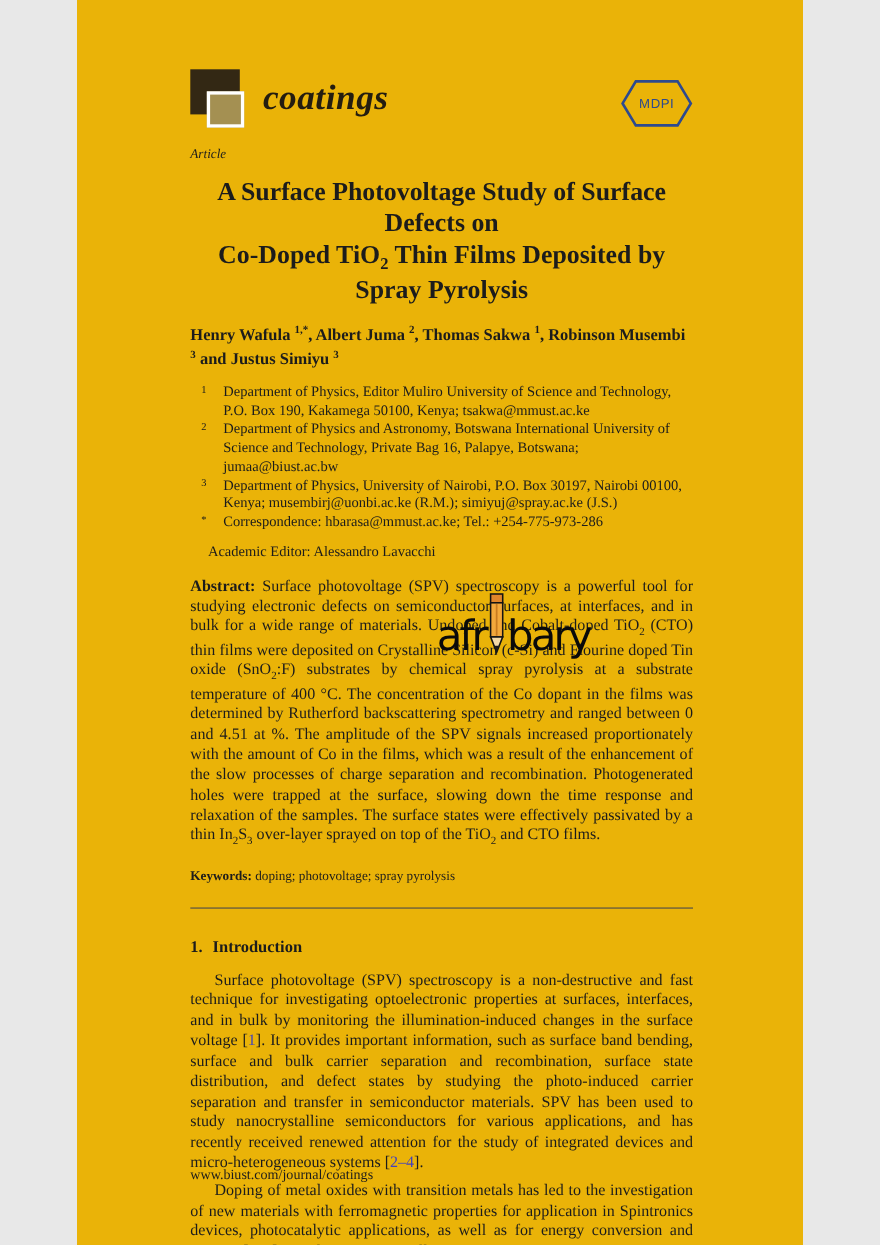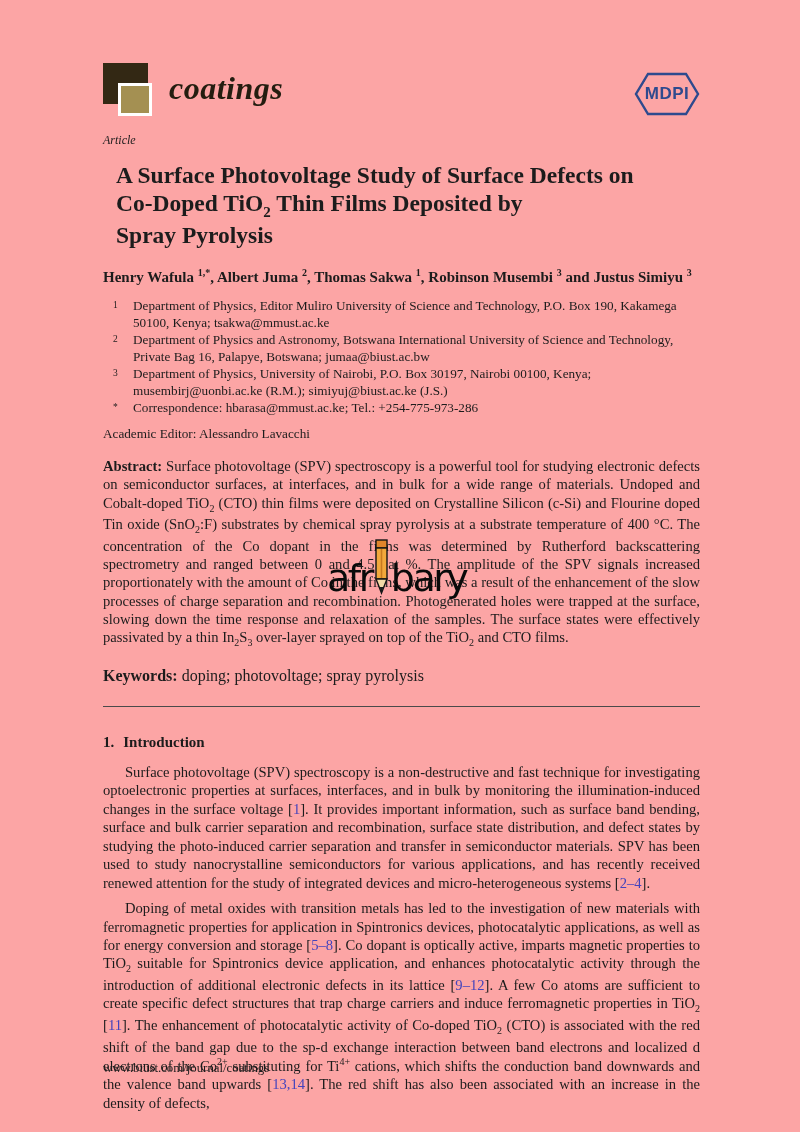--- a/index.html
+++ b/index.html
@@ -1,50 +1,50 @@
 <!DOCTYPE html>
 <html><head>
 <meta charset="utf-8">
 <style>
   html,body{margin:0;padding:0;background:#e8e8e8;}
   .page{
     position:relative;
-    width:800px;height:1132px;
+    width:660px;height:1132px;
     margin:0 auto;
-    background:#fca5a5;
+    background:#eab308;
     font-family:"Liberation Serif", serif;
     color:#1c1c1c;
     box-sizing:border-box;
     padding:62px 100px 4px 103px;
     overflow:hidden;
   }
   
   .masthead{display:flex;justify-content:space-between;align-items:flex-start;height:60px;margin-bottom:11px;}
   .logo-row{display:flex;align-items:flex-start;}
   .logo-mark{position:relative;width:56px;height:56px;}
   .sq-dark{position:absolute;left:0;top:1px;width:45px;height:41px;background:#332814;}
   .sq-light{position:absolute;left:15px;top:21px;width:28px;height:27px;background:#a49052;border:3px solid #ffffff;}
   .logo-text{font-size:32px;font-weight:bold;font-style:italic;color:#241d10;margin-left:10px;margin-top:8px;letter-spacing:0.5px;}
   .mdpi{position:relative;width:66px;height:50px;margin-top:9px;}
   .mdpi svg{display:block;}
   .mdpi .mdpi-text{position:absolute;left:0;top:0;width:66px;height:46px;display:flex;align-items:center;justify-content:center;
-    font-family:"Liberation Sans",sans-serif;font-weight:bold;font-size:17px;color:#2e4a8e;letter-spacing:0.5px;}
+    font-family:"Liberation Sans",sans-serif;font-weight:normal;font-size:12px;color:#2e4a8e;letter-spacing:0.5px;}
   
   .article-type{font-style:italic;font-size:12px;margin:0 0 3px 0;}
-  .title{font-size:23.5px;font-weight:bold;line-height:1.21;margin:13px;}
+  .title{font-size:23.5px;font-weight:bold;line-height:1.21;margin:13px;text-align:center;}
   .title sub{font-size:15px;}
   .authors{font-size:15px;font-weight:bold;margin-top:16px;line-height:1.3;}
   .authors sup{font-size:10px;font-weight:bold;}
   .affs{margin-top:11px;font-size:13.2px;line-height:1.28;}
   .aff-row{display:flex;}
   .aff-marker{width:30px;min-width:30px;box-sizing:border-box;padding-left:10px;font-size:9.5px;vertical-align:top;padding-top:1px;}
   .aff-text{flex:1;}
-  .editorial{margin-top:9px;font-size:13.2px;line-height:1.32;}
+  .editorial{margin-top:9px;font-size:13.2px;line-height:1.32;margin-left:16px;}
   .abstract{margin:14px 0 0 0;font-size:14.6px;line-height:1.26;text-align:justify;}
-  .keywords{margin:17px 0 0 0;font-size:16px;}
+  .keywords{margin:17px 0 0 0;font-size:12px;}
   .rule{border:none;border-top:1px solid #4a4a4a;margin:21px 0 0 0;}
   .sec-heading{margin-top:27px;font-size:15px;font-weight:bold;display:flex;}
   .sec-num{margin-right:9px;}
   .body-par{margin:12px 0 0 0;font-size:14.6px;line-height:1.265;text-align:justify;text-indent:22px;}
   .body-par.second{margin-top:7px;}
   sub{font-size:10px;}
   sup{font-size:10px;}
   .cite{color:#4343bd;}
   
   .footer{position:absolute;left:103px;right:100px;top:1061px;display:flex;justify-content:space-between;font-size:12.8px;}
@@ -84,21 +84,21 @@
     <div class="aff-row">
       <span class="aff-marker">1</span>
       <span class="aff-text">Department of Physics, Editor Muliro University of Science and Technology, P.O. Box 190, Kakamega 50100, Kenya; tsakwa@mmust.ac.ke</span>
     </div>
     <div class="aff-row">
       <span class="aff-marker">2</span>
       <span class="aff-text">Department of Physics and Astronomy, Botswana International University of Science and Technology, Private Bag 16, Palapye, Botswana; jumaa@biust.ac.bw</span>
     </div>
     <div class="aff-row">
       <span class="aff-marker">3</span>
-      <span class="aff-text">Department of Physics, University of Nairobi, P.O. Box 30197, Nairobi 00100, Kenya; musembirj@uonbi.ac.ke (R.M.); simiyuj@biust.ac.ke (J.S.)</span>
+      <span class="aff-text">Department of Physics, University of Nairobi, P.O. Box 30197, Nairobi 00100, Kenya; musembirj@uonbi.ac.ke (R.M.); simiyuj@spray.ac.ke (J.S.)</span>
     </div>
     <div class="aff-row">
       <span class="aff-marker">*</span>
       <span class="aff-text">Correspondence: hbarasa@mmust.ac.ke; Tel.: +254-775-973-286</span>
     </div>
   </div>
 
   <div class="editorial">
     <div>Academic Editor: Alessandro Lavacchi</div>
   </div>

